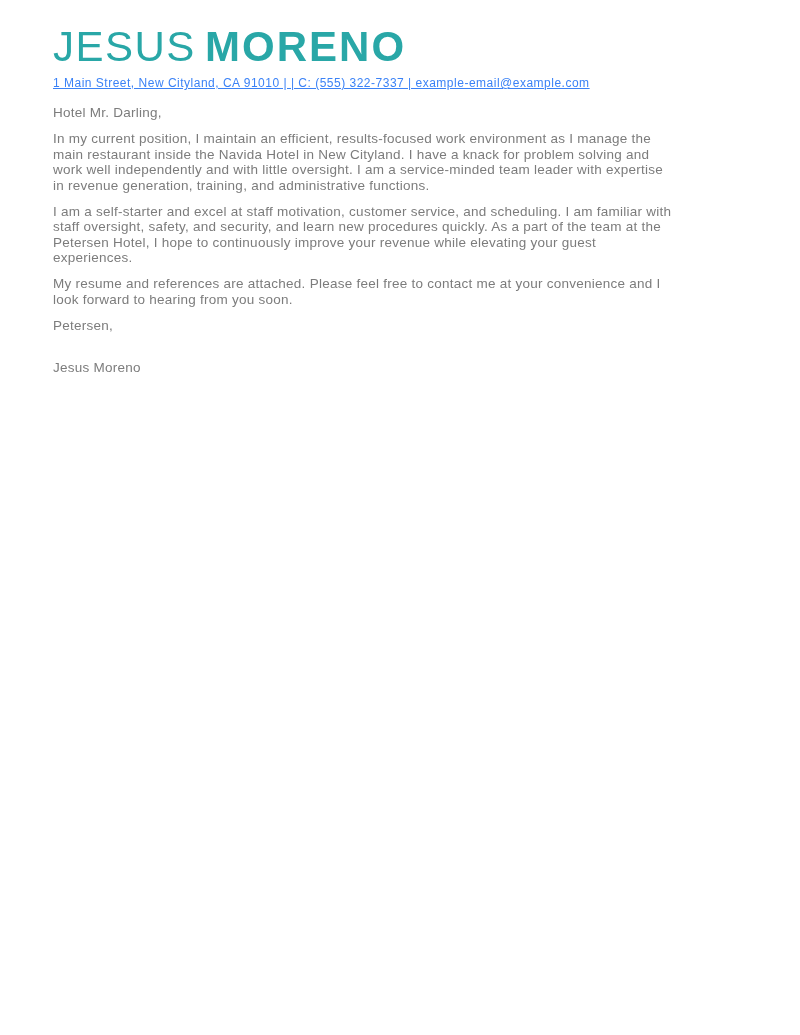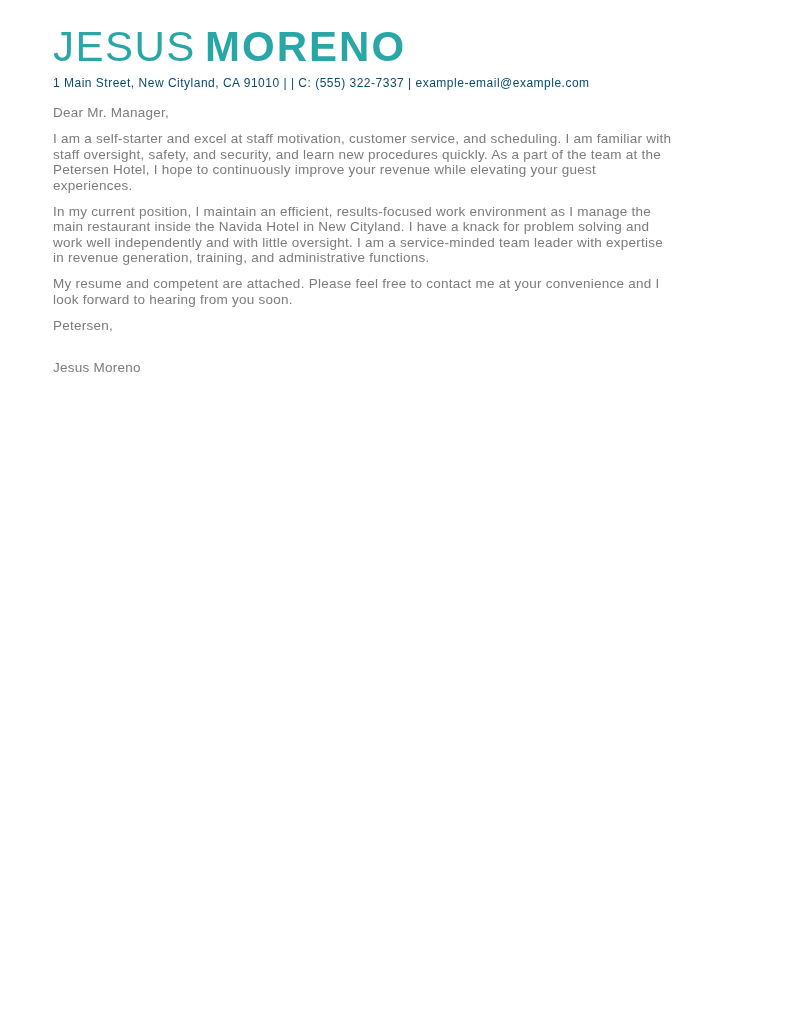--- a/index.html
+++ b/index.html
@@ -31,22 +31,23 @@
   }
   .candidate-name .last {
     font-weight: 700;
     margin-left: 0.22em;
     letter-spacing: 2px;
   }
   .contact-info {
     margin-top: 8px;
     font-size: 12px;
     line-height: 14px;
-    color: #0c4a6e;
+    color: #3b82f6;
     letter-spacing: 0.5px;
+    text-decoration: underline;
   }
   .letter-body {
     margin-top: 15px;
     font-size: 13.5px;
     line-height: 15.5px;
     color: #7c7c7c;
     letter-spacing: 0.25px;
     max-width: 697px;
   }
   .letter-body p {
@@ -62,27 +63,27 @@
 <div class="page">
 
   <header class="letter-header">
     <h1 class="candidate-name">
       <span class="first">JESUS</span><span class="last">MORENO</span>
     </h1>
     <div class="contact-info">1 Main Street, New Cityland, CA 91010 | | C: (555) 322-7337 | example-email@example.com</div>
   </header>
 
   <main class="letter-body">
-    <p>Dear Mr. Manager,</p>
+    <p>Hotel Mr. Darling,</p>
 
+
+    <p>In my current position, I maintain an efficient, results-focused work environment as I manage the main restaurant inside the Navida Hotel in New Cityland. I have a knack for problem solving and work well independently and with little oversight. I am a service-minded team leader with expertise in revenue generation, training, and administrative functions.</p>
 
     <p>I am a self-starter and excel at staff motivation, customer service, and scheduling. I am familiar with staff oversight, safety, and security, and learn new procedures quickly. As a part of the team at the Petersen Hotel, I hope to continuously improve your revenue while elevating your guest experiences.</p>
 
-    <p>In my current position, I maintain an efficient, results-focused work environment as I manage the main restaurant inside the Navida Hotel in New Cityland. I have a knack for problem solving and work well independently and with little oversight. I am a service-minded team leader with expertise in revenue generation, training, and administrative functions.</p>
-
-    <p>My resume and competent are attached. Please feel free to contact me at your convenience and I look forward to hearing from you soon.</p>
+    <p>My resume and references are attached. Please feel free to contact me at your convenience and I look forward to hearing from you soon.</p>
 
     <p>Petersen,</p>
 
     <p class="signature">Jesus Moreno</p>
   </main>
 
 </div>
 
 </body></html>

